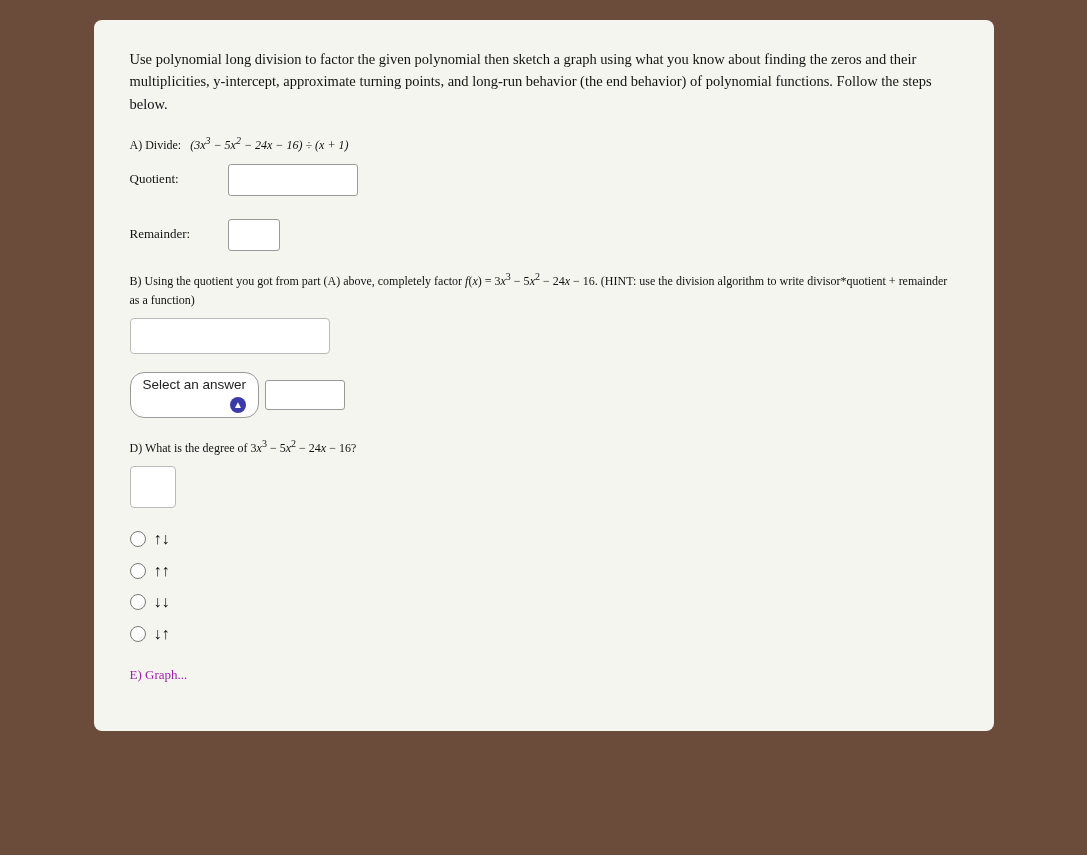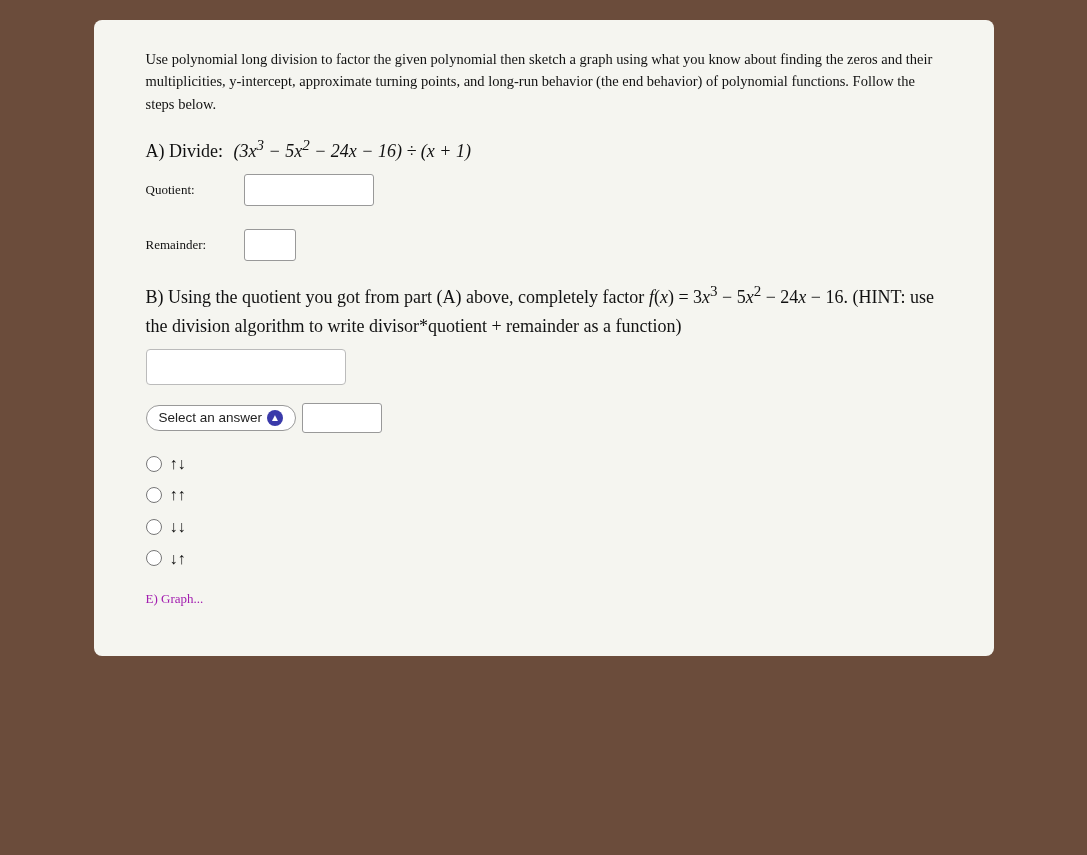--- a/index.html
+++ b/index.html
@@ -8,38 +8,38 @@
       font-family: 'Times New Roman', Times, serif;
       display: flex;
       justify-content: center;
       align-items: flex-start;
       min-height: 855px;
       padding: 10px;
     }
     .main-card {
       background: #f5f5f0;
       border-radius: 8px;
-      padding: 28px 52px;
+      padding: 28px 36px;
       max-width: 900px;
       width: 100%;
       margin-top: 10px;
       font-size: 15px;
       color: #111;
       line-height: 1.6;
     }
     .intro-text {
       margin-bottom: 18px;
       font-size: 14.5px;
       line-height: 1.55;
     }
     .section {
       margin-bottom: 18px;
     }
     .section-label {
-      font-size: 18px;
+      font-size: 12px;
       margin-bottom: 8px;
     }
     .input-box {
       border: 1px solid #999;
       background: #fff;
       border-radius: 3px;
       display: inline-block;
       height: 32px;
     }
     .quotient-box { width: 130px; }
@@ -71,24 +71,25 @@
       margin-top: 8px;
     }
     .select-answer-btn {
       background: #fff;
       border: 1px solid #999;
       border-radius: 14px;
       padding: 4px 12px;
       font-size: 13.5px;
       cursor: pointer;
       display: flex;
-      align-items: flex-start;
+      align-items: flex-end;
       gap: 5px;
       color: #222;
       white-space: nowrap;
+      flex-direction: column;
     }
     .select-answer-btn .arrow-icon {
       width: 16px;
       height: 16px;
       background: #3a3aaa;
       border-radius: 50%;
       display: flex;
       align-items: center;
       justify-content: center;
       color: #fff;
@@ -173,20 +174,28 @@
   <div class="section">
     <div class="row-inline">
       <button class="select-answer-btn">
         <span>Select an answer</span>
         <span class="arrow-icon">▲</span>
       </button>
       <input class="answer-extra-box" type="text" style="">
     </div>
   </div>
 
+  <div class="section">
+    <div class="section-label">
+      <span>
+        D) What is the degree of 3<i>x</i><sup>3</sup> − 5<i>x</i><sup>2</sup> − 24<i>x</i> − 16?
+      </span>
+    </div>
+    <input class="degree-box" type="text" style="">
+  </div>
 
   <div class="section">
     <div class="radio-group">
       <label class="radio-item">
         <input type="radio" name="endBehavior" value="opt1" style="">
         <span>↑↓</span>
       </label>
       <label class="radio-item">
         <input type="radio" name="endBehavior" value="opt2" style="">
         <span>↑↑</span>

